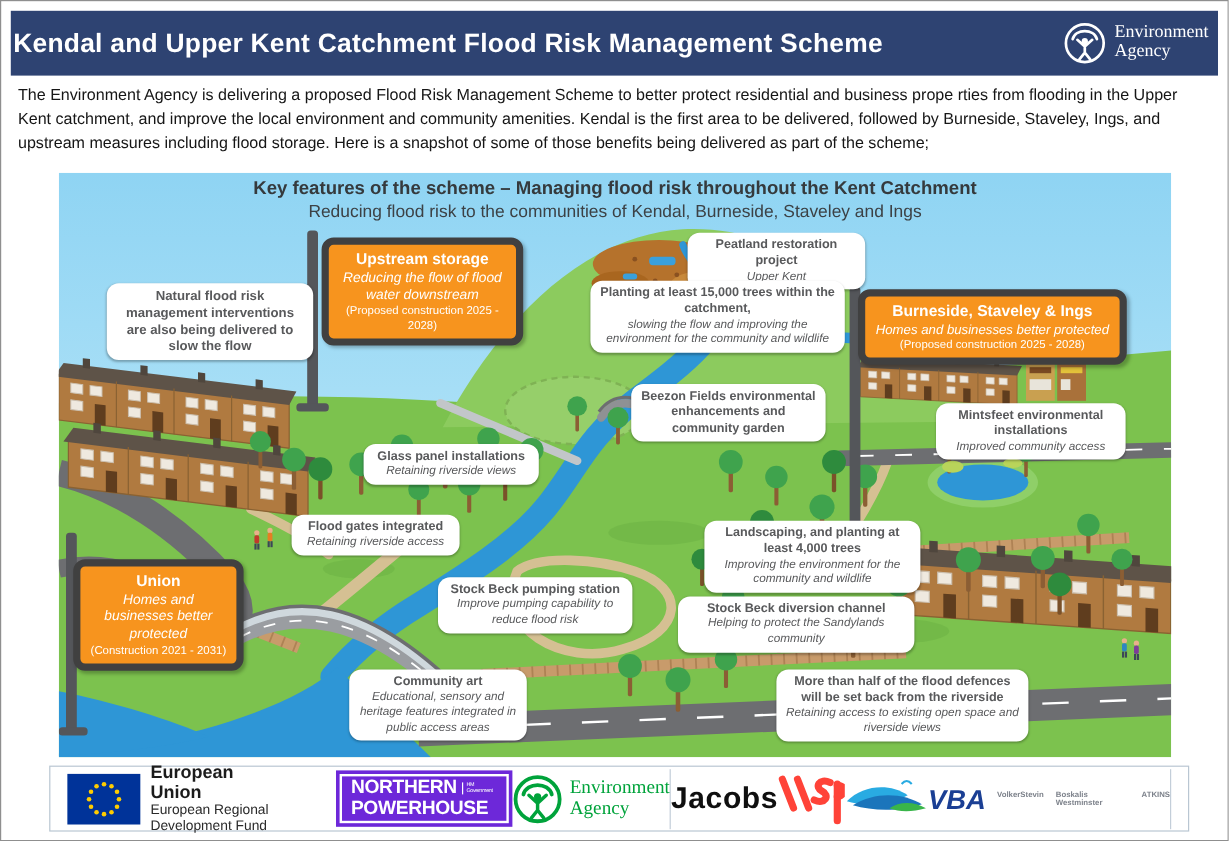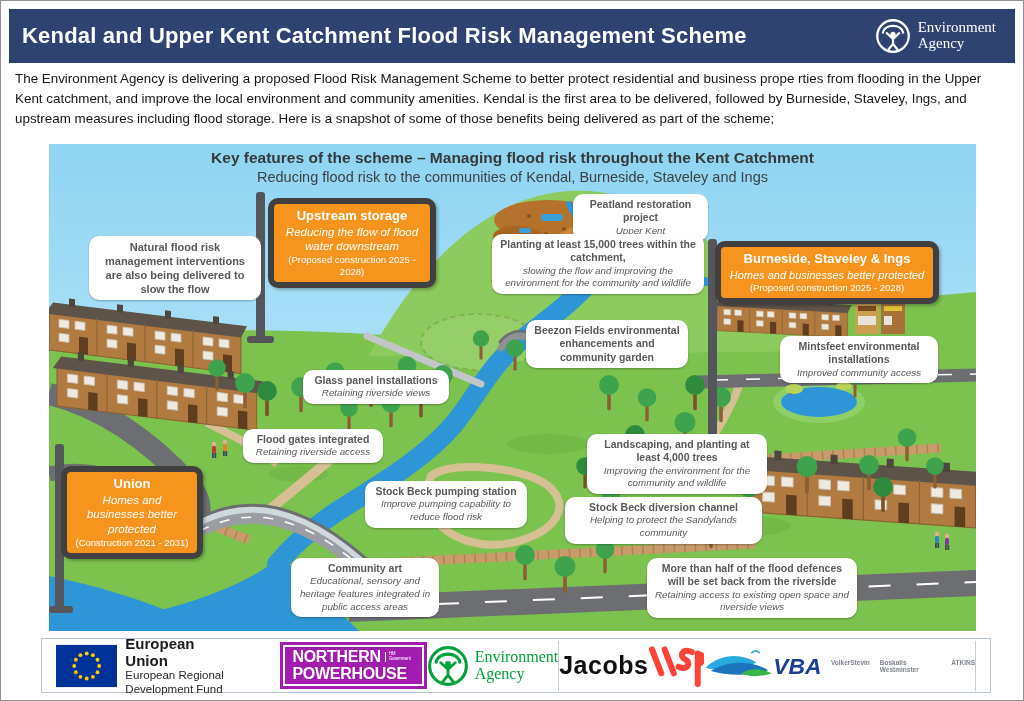--- a/index.html
+++ b/index.html
@@ -1,20 +1,20 @@
 <!DOCTYPE html>
 <html><head>
 <meta charset="utf-8">
 <style>
   html,body{margin:0;padding:0;background:#fff;}
   .page{position:relative;width:1022px;height:699px;border:1px solid #8f8f8f;background:#fff;
         font-family:"Liberation Sans",sans-serif;overflow:hidden;}
   
   .topbar{position:absolute;left:8px;top:8px;right:8px;height:54px;background:#2e4372;
-          display:flex;align-items:center;justify-content:space-between;padding:0 13px;box-sizing:border-box;}
+          display:flex;align-items:center;justify-content:space-between;padding:0 2px;box-sizing:border-box;}
   .topbar h1{margin:0;color:#fff;font-size:22px;font-weight:bold;letter-spacing:.2px;}
   .ea-head{display:flex;align-items:center;gap:7px;margin-right:6px;}
   .ea-head .ea-text{color:#fff;font-family:"Liberation Serif",serif;font-size:15px;line-height:1.05;}
   
   .intro{position:absolute;left:14px;top:68px;right:12px;margin:0;font-size:13.4px;line-height:1.5;color:#161616;}
   
   .scene{position:absolute;left:48px;top:143px;width:927px;height:487px;}
   .scene svg.land{position:absolute;left:0;top:0;width:927px;height:487px;display:block;}
   .scene-title{position:absolute;left:0;right:0;top:5px;text-align:center;
                font-size:15.5px;font-weight:bold;color:#353a3d;}
@@ -31,21 +31,21 @@
   .co.orange .t{font-size:13px;}
   .co.orange .s{font-size:11.5px;}
   .co.orange .n{font-size:9.5px;}
   
   .logos{position:absolute;left:40px;top:637px;width:950px;height:55px;border:1px solid #b9c6d2;
          display:flex;align-items:center;justify-content:space-between;padding:0 14px;box-sizing:border-box;}
   .sep{width:1px;height:50px;background:#c3ced9;}
   .fl{display:flex;align-items:center;gap:8px;}
   .eu-text b{display:block;font-size:15px;color:#1c1c1c;}
   .eu-text span{display:block;font-size:11.5px;color:#2a2a2a;line-height:1.2;}
-  .np{background:#a21caf;padding:3px;margin-left:44px;}
+  .np{background:#6d28d9;padding:3px;margin-left:44px;}
   .np-inner{border:2px solid #fff;padding:2px 7px;color:#fff;font-weight:bold;letter-spacing:-.3px;}
   .np-l1{display:flex;align-items:center;font-size:16px;line-height:1.05;}
   .np-tag{font-size:4.5px;font-weight:normal;border-left:1px solid #fff;margin-left:4px;padding-left:3px;line-height:1.1;width:26px;}
   .np-l2{font-size:16px;line-height:1.05;}
   .ea-green{display:flex;align-items:center;gap:6px;}
   .ea-green .ea-text{color:#00a33b;font-family:"Liberation Serif",serif;font-size:16px;line-height:1.05;}
   .jacobs{font-size:25px;font-weight:bold;color:#0f0f0f;letter-spacing:.5px;}
   .vba{display:flex;flex-direction:row;align-items:center;}
   .vba-partners{display:flex;gap:10px;font-size:6.5px;color:#8a8f98;margin-top:1px;}
   .vba-partners b{font-weight:bold;color:#7d828b;}
@@ -302,21 +302,21 @@
     <div class="co white" style="left:40px;top:92px;width:172px">
       <div class="t plain">Natural flood risk management interventions are also being delivered to slow the flow</div>
     </div>
 
     <div class="co orange" style="left:219px;top:54px;width:168px">
       <div class="t">Upstream storage</div>
       <div class="s">Reducing the flow of flood water downstream</div>
       <div class="n">(Proposed construction 2025 - 2028)</div>
     </div>
 
-    <div class="co white" style="left:524px;top:50px;width:135px">
+    <div class="co white" style="left:524px;top:50px;width:148px">
       <div class="t">Peatland restoration project</div>
       <div class="s">Upper Kent</div>
     </div>
 
     <div class="co white" style="left:443px;top:90px;width:212px">
       <div class="t">Planting at least 15,000 trees within the catchment,</div>
       <div class="s">slowing the flow and improving the environment for the community and wildlife</div>
     </div>
 
     <div class="co orange" style="left:666px;top:97px;width:224px">

